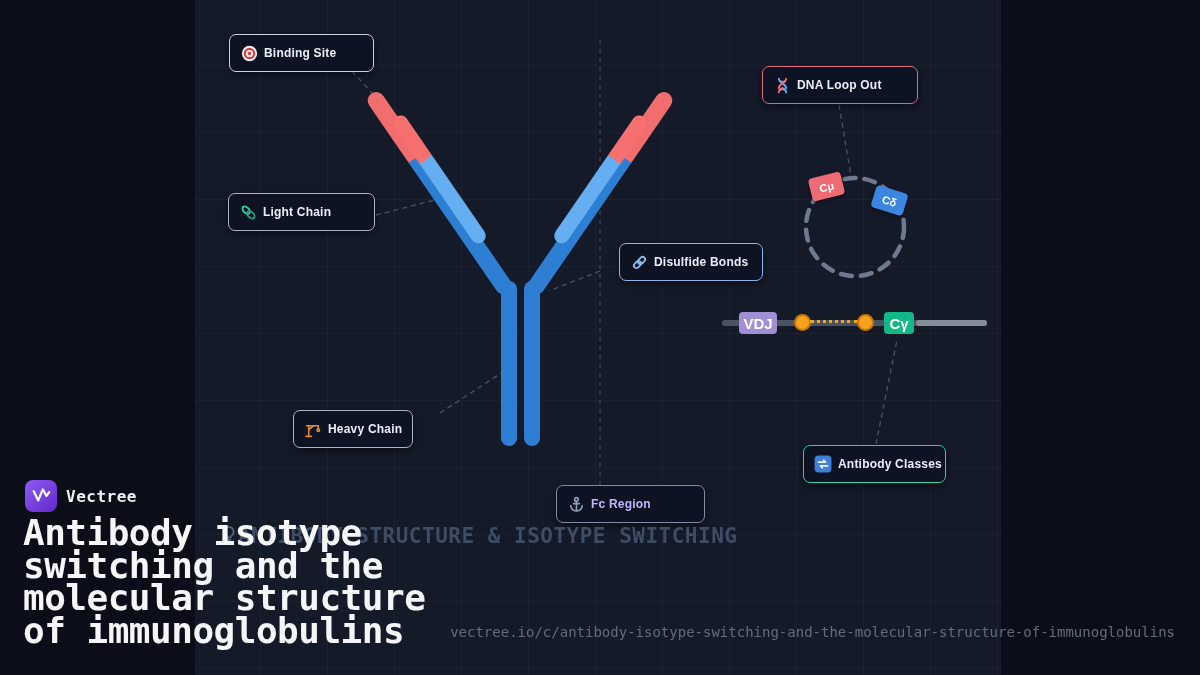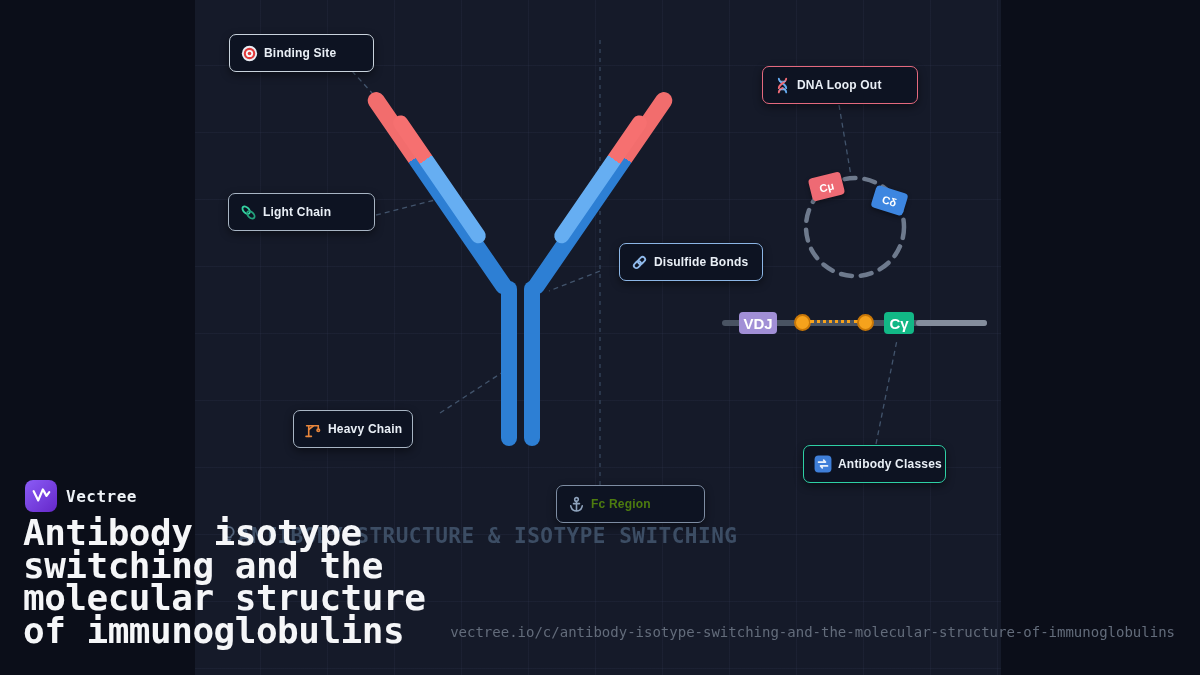--- a/index.html
+++ b/index.html
@@ -48,21 +48,21 @@
   .callout .lbl {
     font-size:12px; font-weight:bold; color:#e9eff6; letter-spacing:.2px; white-space:nowrap;
   }
   .ico { width:18px; height:18px; display:flex; align-items:center; justify-content:center; flex:0 0 auto; }
   .c-binding   { left:229px; top:34px;  width:145px; border-color:#c9d3dd; }
   .c-dnaloop   { left:762px; top:66px;  width:156px; border-color:#e4697e; }
   .c-light     { left:228px; top:193px; width:147px; border-color:#a8b5c4; }
   .c-disulfide { left:601px; top:243px; width:144px; border-color:#8cb6e6;margin-left:18px; }
   .c-heavy     { left:293px; top:410px; width:120px; border-color:#a8b5c4; }
   .c-fc        { left:556px; top:485px; width:149px; border-color:#7e8da3; }
-  .c-fc .lbl   { color:#4d7c0f; }
+  .c-fc .lbl   { color:#c4b5fd; }
   .c-classes   { left:803px; top:445px; width:143px; border-color:#2ed0a5; }
 
   
   .loop-tag {
     position:absolute; width:33px; height:23px; border-radius:4px;
     display:flex; align-items:center; justify-content:center;
     font-size:11px; font-weight:bold; color:#fff; box-shadow:0 2px 5px rgba(0,0,0,.4);
   }
   .tag-cmu    { left:810px; top:175px; background:#ee6a74; transform:rotate(-14deg); }
   .tag-cdelta { left:873px; top:189px; background:#3d86e0; transform:rotate(17deg); }

